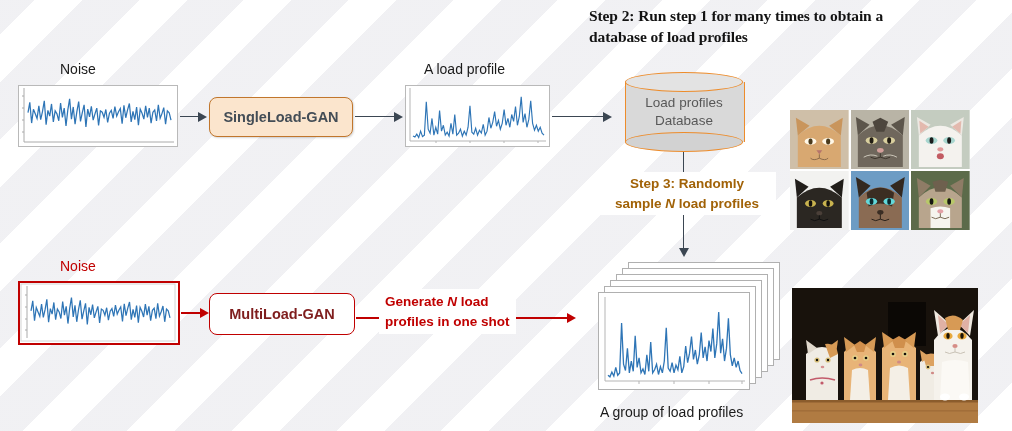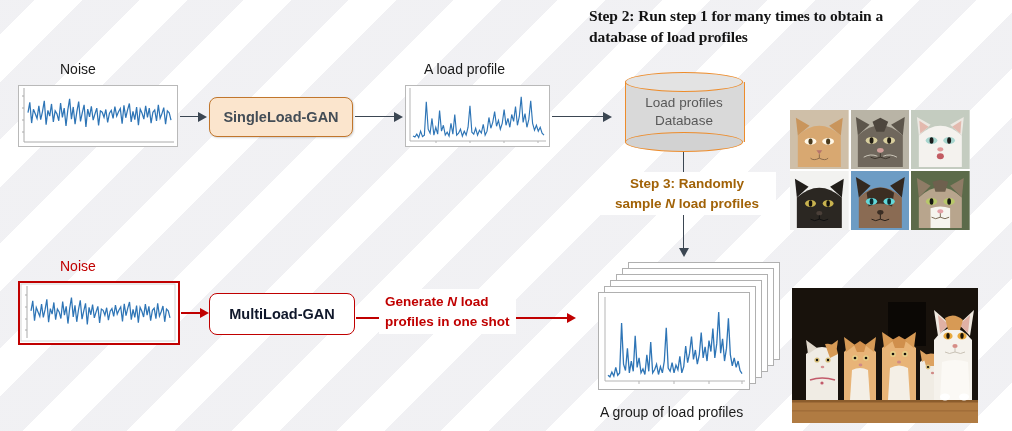--- a/index.html
+++ b/index.html
@@ -35,21 +35,21 @@
   .chartbox.red{border:2px solid #c00000;}
   .chartbox svg{display:block;}
 
   
   .ganbox{
     box-sizing:border-box;display:flex;align-items:center;justify-content:center;
     border-radius:8px;font-weight:bold;font-size:14.5px;white-space:nowrap;
   }
   .gan-single{background:#fbe5cd;border:1.6px solid #c1762c;color:#434d56;
     box-shadow:1px 1px 2px rgba(0,0,0,.16);}
-  .gan-multi{background:#ffffff;border:1.9px solid #c00000;color:#0f172a;}
+  .gan-multi{background:#ffffff;border:1.9px solid #c00000;color:#7f1d1d;}
 
   
   .db{position:absolute;}
   .db .body{
     position:absolute;left:0;top:10px;width:100%;height:calc(100% - 20px);
     background:#d9d9d9;border-left:1.6px solid #ed8c2b;border-right:1.6px solid #ed8c2b;
   }
   .db .top{
     position:absolute;left:0;top:0;width:100%;height:20px;border-radius:50%;
     background:#e3e3e3;border:1.6px solid #ed8c2b;box-sizing:border-box;

